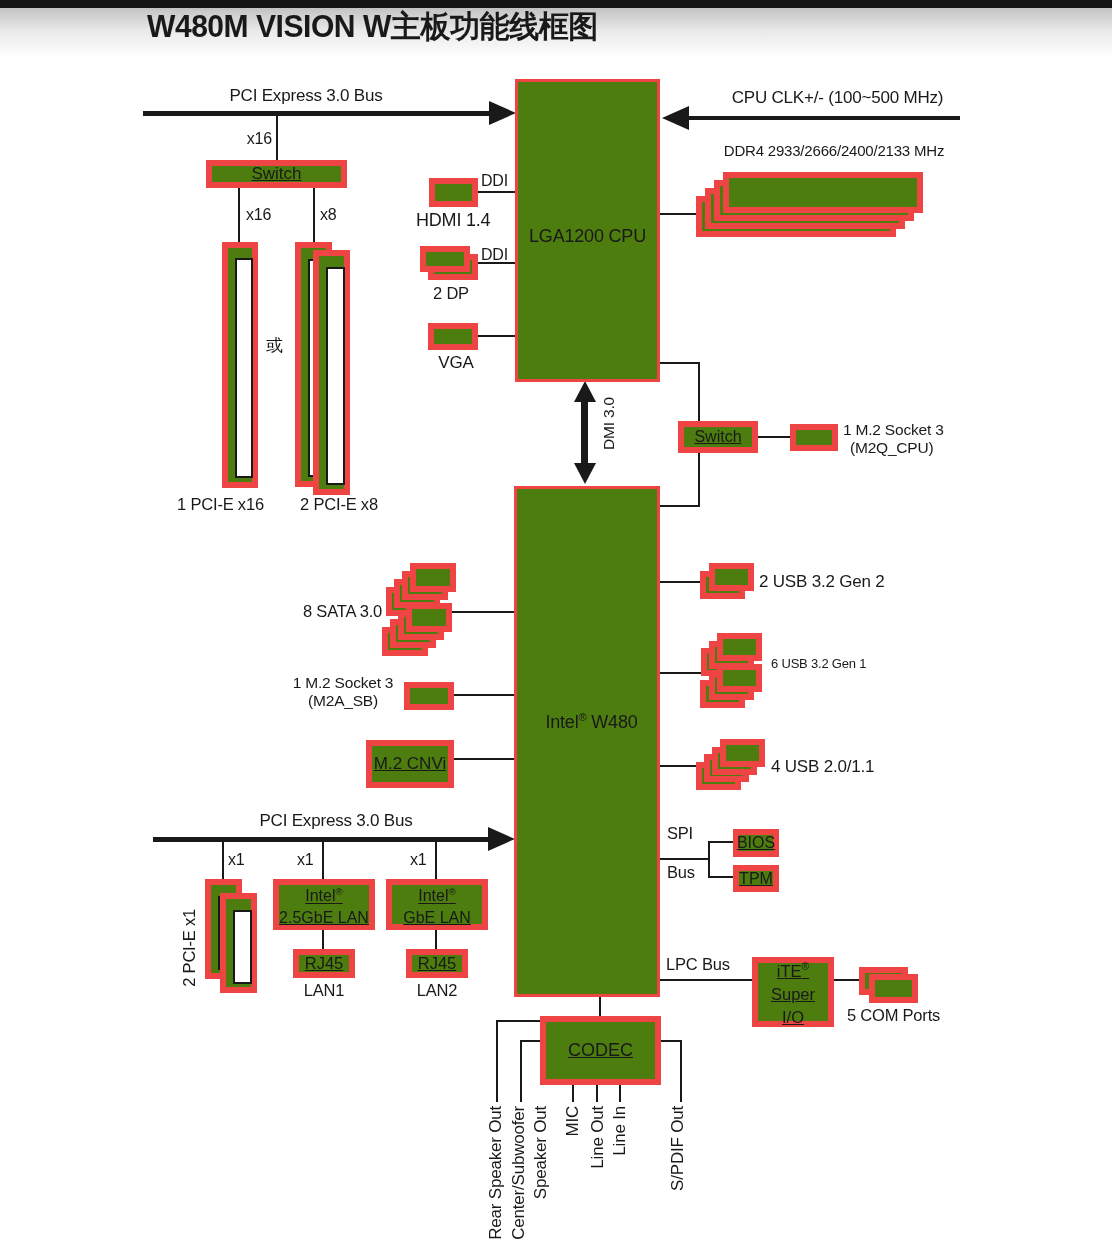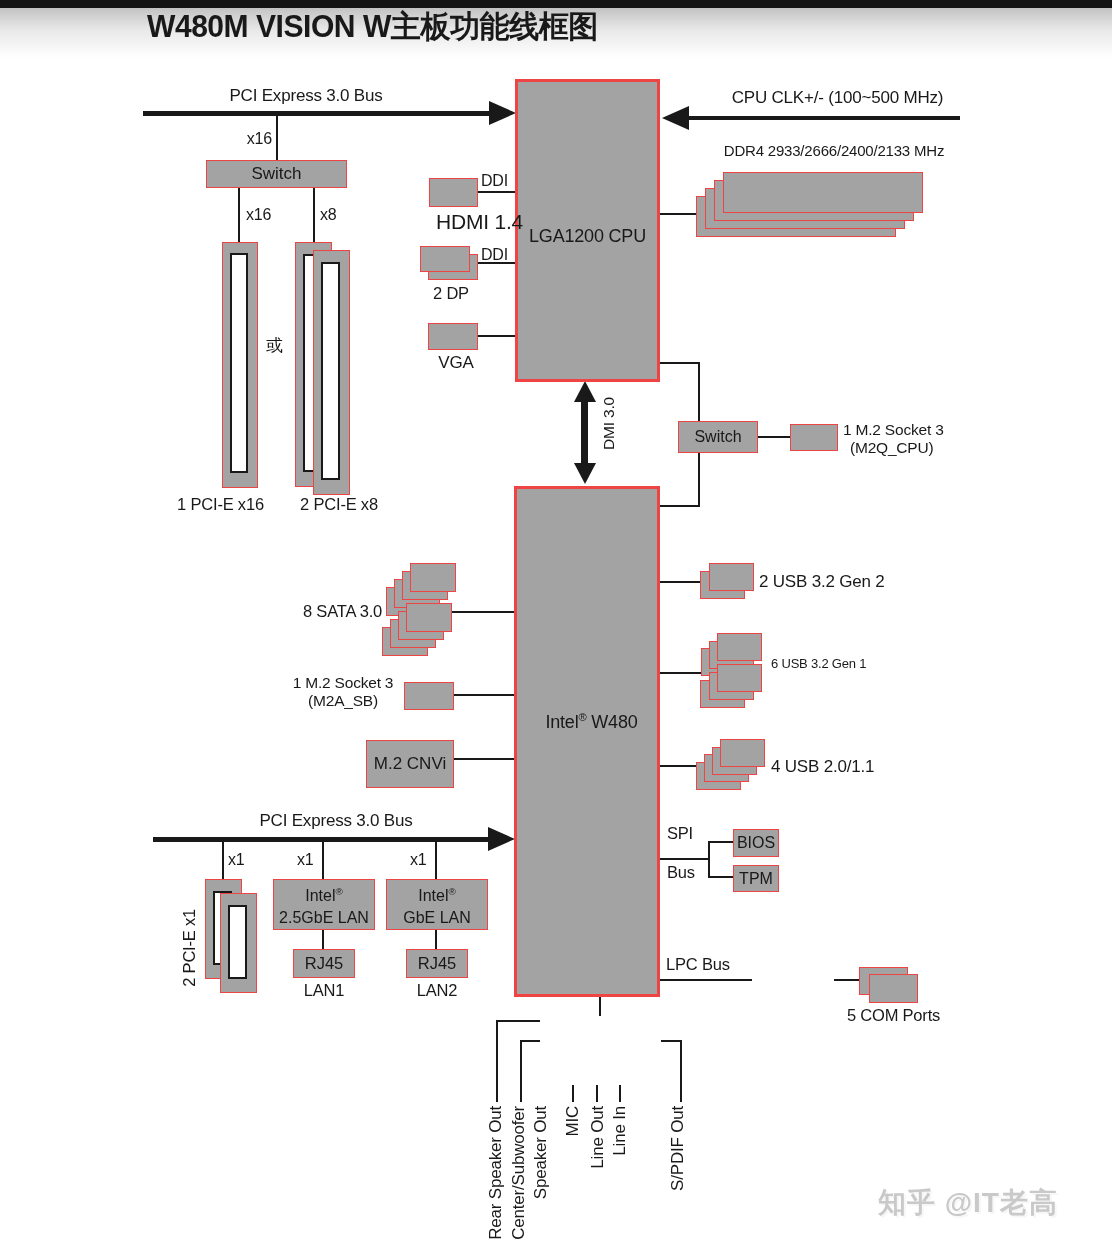--- a/index.html
+++ b/index.html
@@ -8,21 +8,21 @@
     font-family:"Liberation Sans","DejaVu Sans",sans-serif;color:#191919;
   }
   .hl{position:absolute;height:2px;background:#191919;z-index:1;}
   .vl{position:absolute;width:2px;background:#191919;z-index:1;}
   .busline{position:absolute;height:5px;background:#191919;z-index:1;}
   .arr{position:absolute;width:0;height:0;z-index:2;}
   .arr-r{border-top:12px solid transparent;border-bottom:12px solid transparent;border-left:27px solid #191919;}
   .arr-l{border-top:12px solid transparent;border-bottom:12px solid transparent;border-right:27px solid #191919;}
   .arr-u{border-left:11px solid transparent;border-right:11px solid transparent;border-bottom:21px solid #191919;}
   .arr-d{border-left:11px solid transparent;border-right:11px solid transparent;border-top:21px solid #191919;}
-  .box{position:absolute;background:#a3a3a3;border:1px solid #ef4444;box-sizing:border-box;z-index:3;}
+  .box{position:absolute;background:#4d7c0f;border:6px solid #ef4444;box-sizing:border-box;z-index:3;text-decoration:underline;}
   .bold-border{border-width:3px;}
   .cbox{display:flex;align-items:center;justify-content:center;text-align:center;}
   .slot-inner{position:absolute;border:2px solid #191919;box-sizing:border-box;background:#fff;}
   .lbl{position:absolute;z-index:4;letter-spacing:-0.2px;white-space:nowrap;}
   .ctr{text-align:center;}
   .vlabel{position:absolute;transform-origin:0 0;transform:rotate(-90deg) translateX(-100%);
           white-space:nowrap;z-index:4;letter-spacing:-0.2px;}
   sup{font-size:62%;vertical-align:super;}
   #topbar{position:absolute;left:0;top:0;width:1112px;height:8px;background:#141414;z-index:5;}
   #topgrad{position:absolute;left:0;top:8px;width:1112px;height:50px;
@@ -66,21 +66,21 @@
   </div>
   <div class="lbl" style="left:266px;top:334px;font-size:17px;">或</div>
   <div class="lbl ctr" style="left:163px;top:495px;width:115px;font-size:16.5px;">1 PCI-E x16</div>
   <div class="lbl ctr" style="left:283px;top:495px;width:112px;font-size:16.5px;">2 PCI-E x8</div>
 
   <div class="hl" style="left:476px;top:191px;width:39px;"></div>
   <div class="hl" style="left:476px;top:262px;width:39px;"></div>
   <div class="hl" style="left:476px;top:335px;width:39px;"></div>
   <div class="box" style="left:429px;top:178px;width:49px;height:29px;"></div>
   <div class="lbl" style="left:481px;top:172px;font-size:16px;">DDI</div>
-  <div class="lbl ctr" style="left:436px;top:210px;width:70px;font-size:21px;">HDMI 1.4</div>
+  <div class="lbl ctr" style="left:416px;top:210px;width:70px;font-size:18px;">HDMI 1.4</div>
   <div class="box" style="left:428px;top:254px;width:50px;height:26px;"></div>
   <div class="box" style="left:420px;top:246px;width:50px;height:26px;"></div>
   <div class="lbl" style="left:481px;top:246px;font-size:16px;">DDI</div>
   <div class="lbl ctr" style="left:426px;top:284px;width:50px;font-size:16.5px;">2 DP</div>
   <div class="box" style="left:428px;top:323px;width:50px;height:27px;"></div>
   <div class="lbl ctr" style="left:431px;top:353px;width:50px;font-size:17px;">VGA</div>
 
   <div class="box bold-border" style="left:515px;top:79px;width:145px;height:303px;"></div>
   <div class="lbl ctr" style="left:515px;top:226px;width:145px;font-size:18px;z-index:4;">LGA1200 CPU</div>
 
@@ -208,38 +208,46 @@
   <div class="lbl" style="left:667px;top:863px;font-size:16.5px;">Bus</div>
   <div class="box cbox" style="left:733px;top:829px;width:46px;height:28px;font-size:16px;">
     <span>BIOS</span>
   </div>
   <div class="box cbox" style="left:733px;top:865px;width:46px;height:27px;font-size:16px;">
     <span>TPM</span>
   </div>
 
   <div class="hl" style="left:660px;top:979px;width:92px;"></div>
   <div class="lbl" style="left:666px;top:955px;font-size:16.5px;">LPC Bus</div>
+  <div class="box cbox" style="left:752px;top:957px;width:82px;height:70px;font-size:16.5px;line-height:23px;">
+    <span>
+      <span>iTE</span><sup>®</sup><br>
+      <span>Super I/O</span>
+    </span>
+  </div>
   <div class="hl" style="left:834px;top:979px;width:27px;"></div>
   <div class="box" style="left:859px;top:967px;width:49px;height:28px;"></div>
   <div class="box" style="left:869px;top:974px;width:49px;height:29px;"></div>
   <div class="lbl ctr" style="left:845px;top:1006px;width:97px;font-size:16.5px;">5 COM Ports</div>
 
   <div class="vl" style="left:599px;top:997px;height:19px;"></div>
+  <div class="box cbox" style="left:540px;top:1016px;width:121px;height:69px;font-size:18px;">
+    <span>CODEC</span>
+  </div>
   <div class="hl" style="left:496px;top:1020px;width:44px;"></div>
   <div class="vl" style="left:496px;top:1020px;height:82px;"></div>
   <div class="hl" style="left:520px;top:1040px;width:20px;"></div>
   <div class="vl" style="left:520px;top:1040px;height:62px;"></div>
   <div class="vl" style="left:572px;top:1085px;height:17px;"></div>
   <div class="vl" style="left:596px;top:1085px;height:17px;"></div>
   <div class="vl" style="left:619px;top:1085px;height:17px;"></div>
   <div class="hl" style="left:661px;top:1040px;width:21px;"></div>
   <div class="vl" style="left:680px;top:1040px;height:62px;"></div>
 
   <div class="vlabel" style="left:486px;top:1106px;font-size:17px;line-height:19px;">Rear Speaker Out</div>
   <div class="vlabel" style="left:509px;top:1106px;font-size:17px;line-height:19px;">Center/Subwoofer</div>
   <div class="vlabel" style="left:531px;top:1106px;font-size:17px;line-height:19px;">Speaker Out</div>
   <div class="vlabel" style="left:563px;top:1106px;font-size:17px;line-height:19px;">MIC</div>
   <div class="vlabel" style="left:588px;top:1106px;font-size:17px;line-height:19px;">Line Out</div>
   <div class="vlabel" style="left:610px;top:1106px;font-size:17px;line-height:19px;">Line In</div>
   <div class="vlabel" style="left:668px;top:1106px;font-size:17px;line-height:19px;">S/PDIF Out</div>
 
-  <div id="watermark">知乎 @IT老高</div>
 </div>
 
 </body></html>

